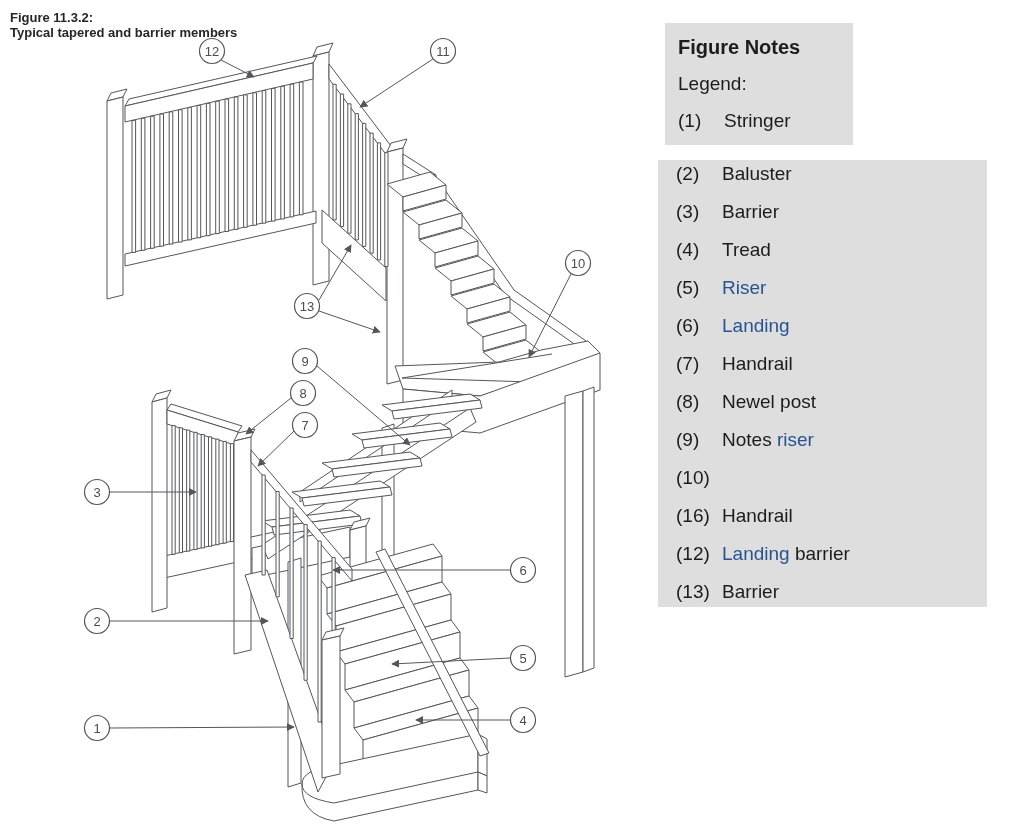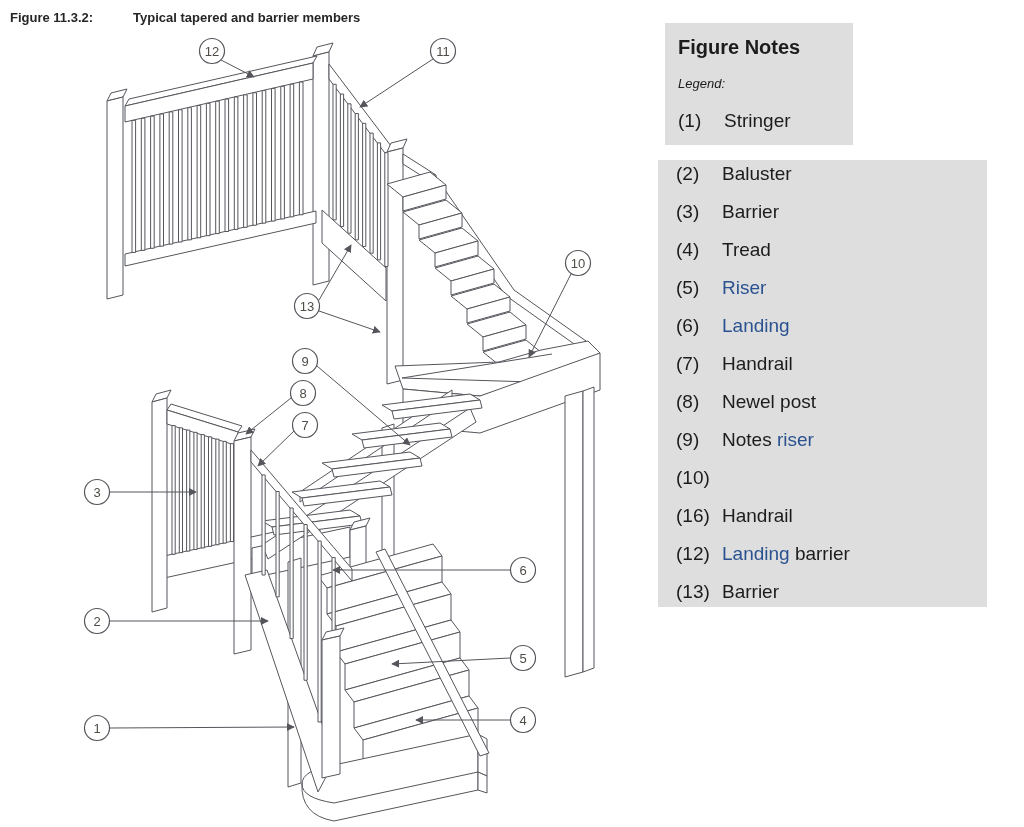--- a/index.html
+++ b/index.html
@@ -1,25 +1,25 @@
 <!DOCTYPE html>
 <html style="--term-blue: #2a5291;"><head>
 <meta charset="utf-8">
 <style>
   html,body{margin:0;padding:0;background:#fff;}
   .stage{position:relative;width:1024px;height:827px;background:#ffffff;
          font-family:"Liberation Sans",sans-serif;overflow:hidden;}
   .fig-title{position:absolute;left:10px;top:10px;font-size:13px;font-weight:bold;
-             color:#262626;display:flex;white-space:nowrap;}
+             color:#262626;display:flex;white-space:nowrap;flex-direction:column;}
   .fig-title .flabel{width:123px;flex:none;}
   #diagram{position:absolute;left:0;top:0;}
   .notes-box{position:absolute;background:#dedede;color:#1c1c1c;box-sizing:border-box;}
   .box1{left:665px;top:23px;width:188px;height:122px;padding:14px 0 0 13px;}
   .box1 .heading{font-size:20px;font-weight:bold;line-height:21px;margin-bottom:16px;}
-  .box1 .subheading{font-size:13px;line-height:20px;margin-bottom:17px;font-style:italic;}
+  .box1 .subheading{font-size:19px;line-height:20px;margin-bottom:17px;}
   .box2{left:658px;top:160px;width:329px;height:447px;padding:4px 0 0 18px;}
   .lrow{display:flex;font-size:19px;line-height:20px;margin-bottom:18px;white-space:nowrap;}
   .lnum{width:46px;flex:none;}
   .term-it{color:var(--term-blue,#2a5291);}
 </style>
 </head>
 <body>
 
 <div class="stage">
 

